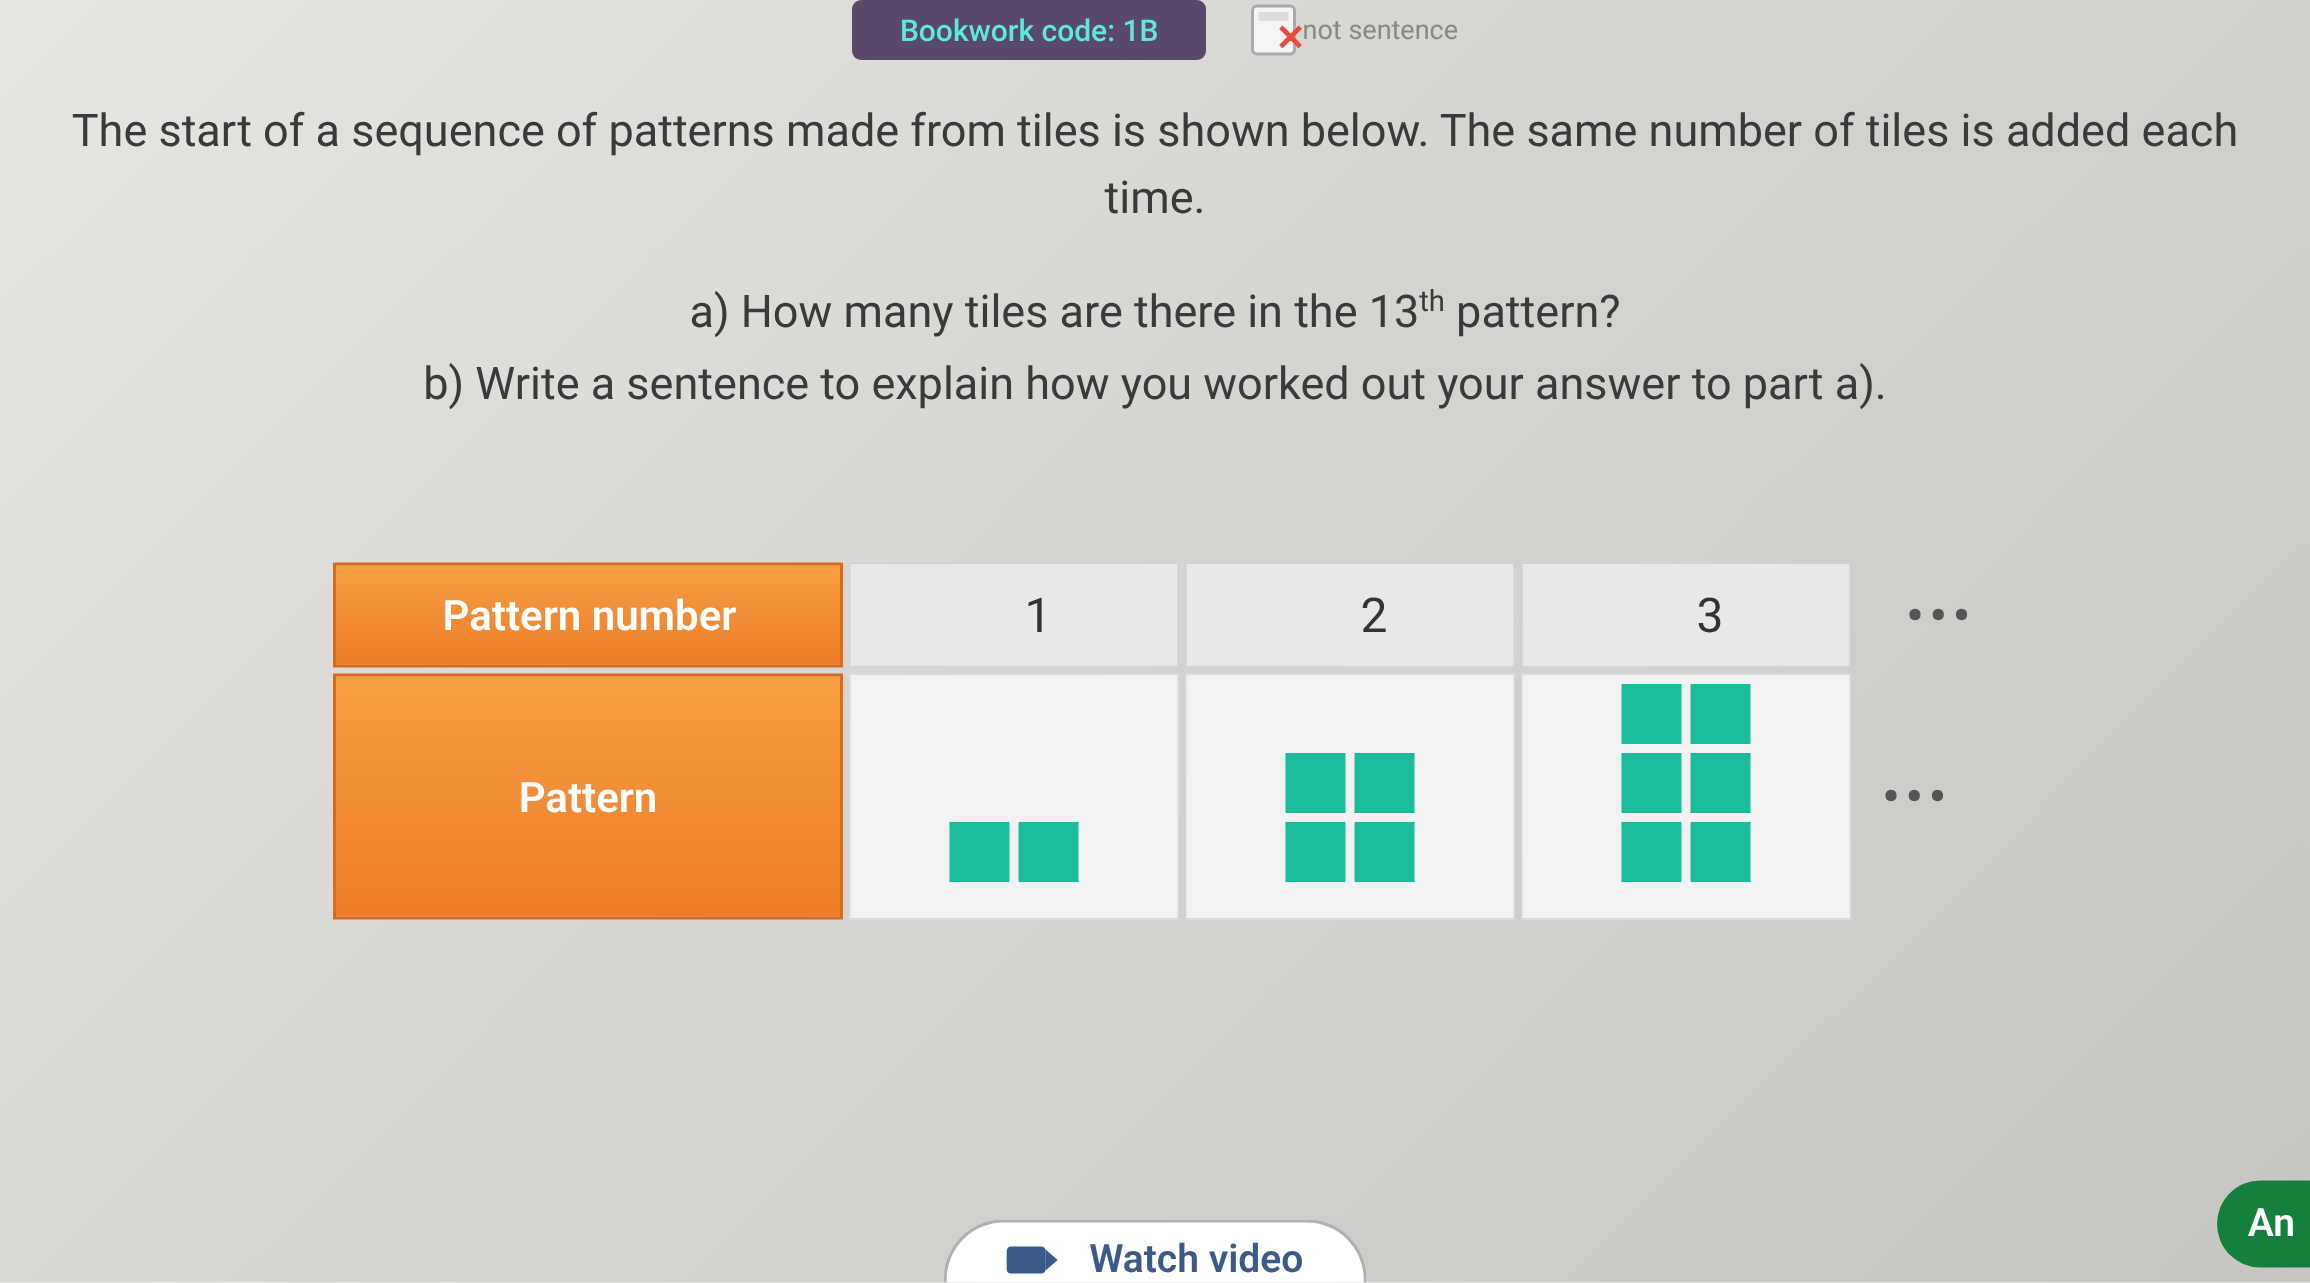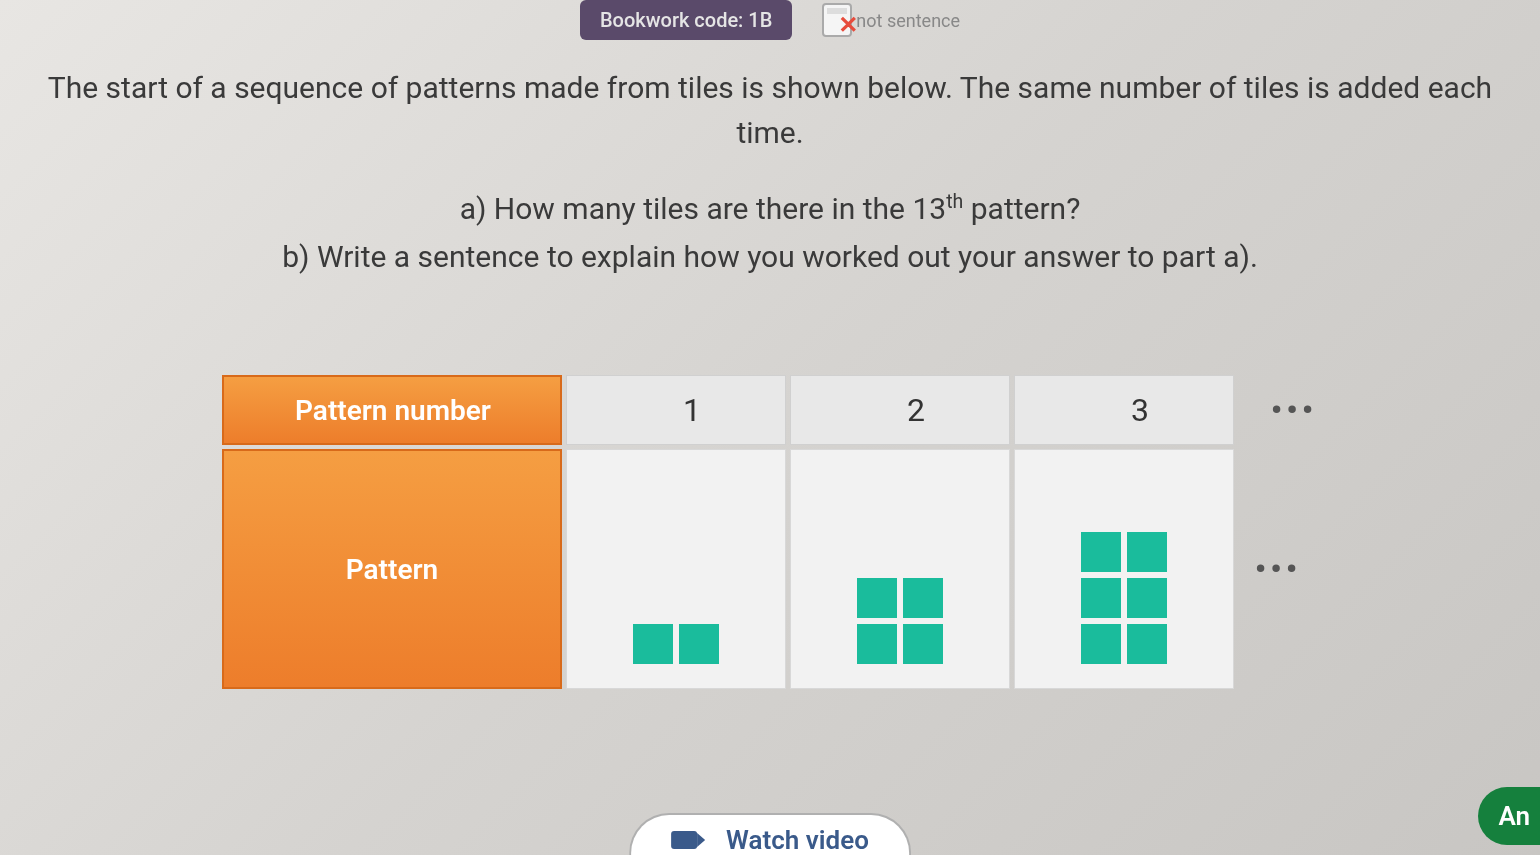--- a/index.html
+++ b/index.html
@@ -13,22 +13,22 @@
     }
     .header-row {
       display: flex;
       justify-content: center;
       align-items: center;
       gap: 30px;
       padding-top: 0;
     }
     .bookwork-badge {
       background: #5a4a6a;
-      color: #e5e5e5;
-      padding: 8px 20px;
+      color: #5eead4;
+      padding: 8px 32px;
       border-radius: 6px;
       font-size: 20px;
       font-weight: 500;
     }
     .not-allowed {
       display: flex;
       align-items: center;
       gap: 4px;
       color: #888;
       font-size: 18px;
@@ -89,21 +89,21 @@
       background: linear-gradient(180deg, #f59e42 0%, #ed7d2b 100%);
       color: white;
       font-size: 28px;
       font-weight: 600;
       padding: 0 30px;
       width: 340px;
       border: 2px solid #d86a1a;
       text-align: center;
     }
     .num-row td { height: 70px; padding-left: 32px; }
-    .pat-row td { height: 240px; text-align: center; }
+    .pat-row td { height: 164px; text-align: center; }
     .num-cell {
       background: #e8e8e8;
       font-size: 32px;
       color: #333;
       width: 220px;
       border: 1px solid #d0d0d0;
     }
     .pat-cell {
       background: #f2f2f2;
       width: 220px;

